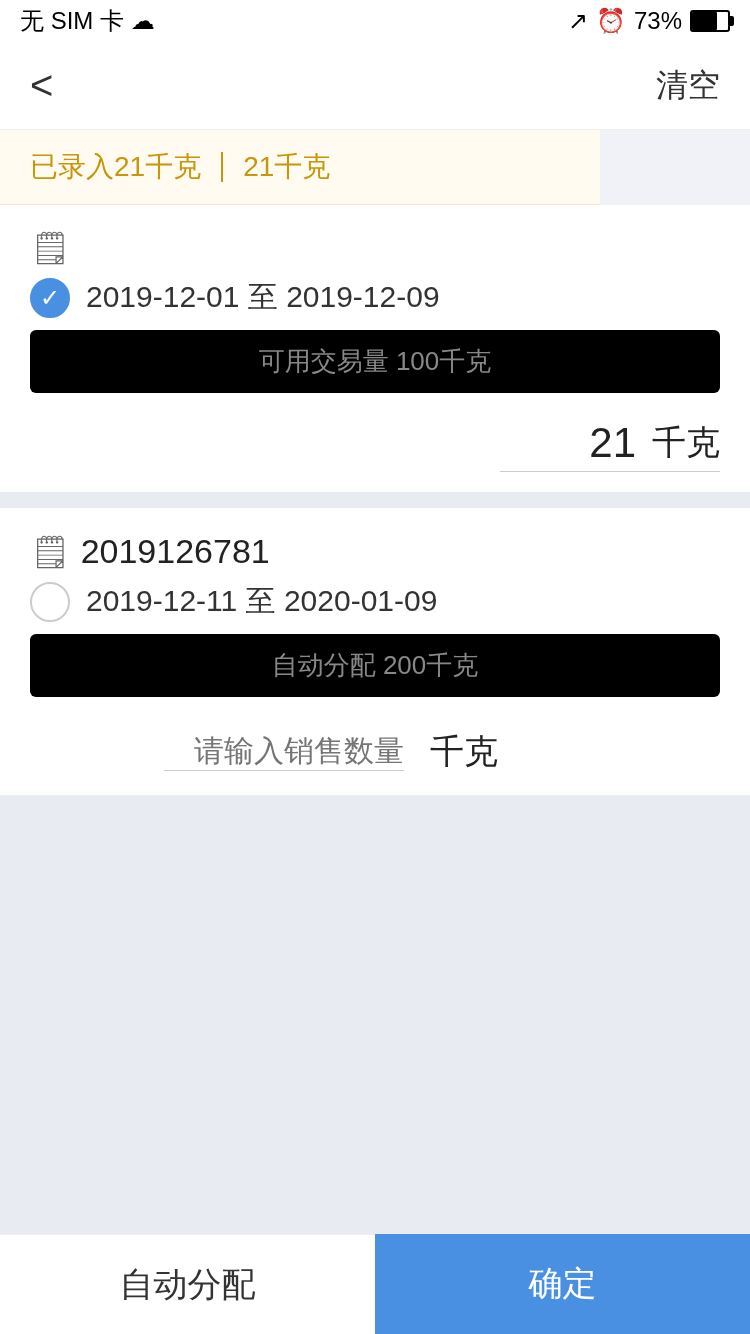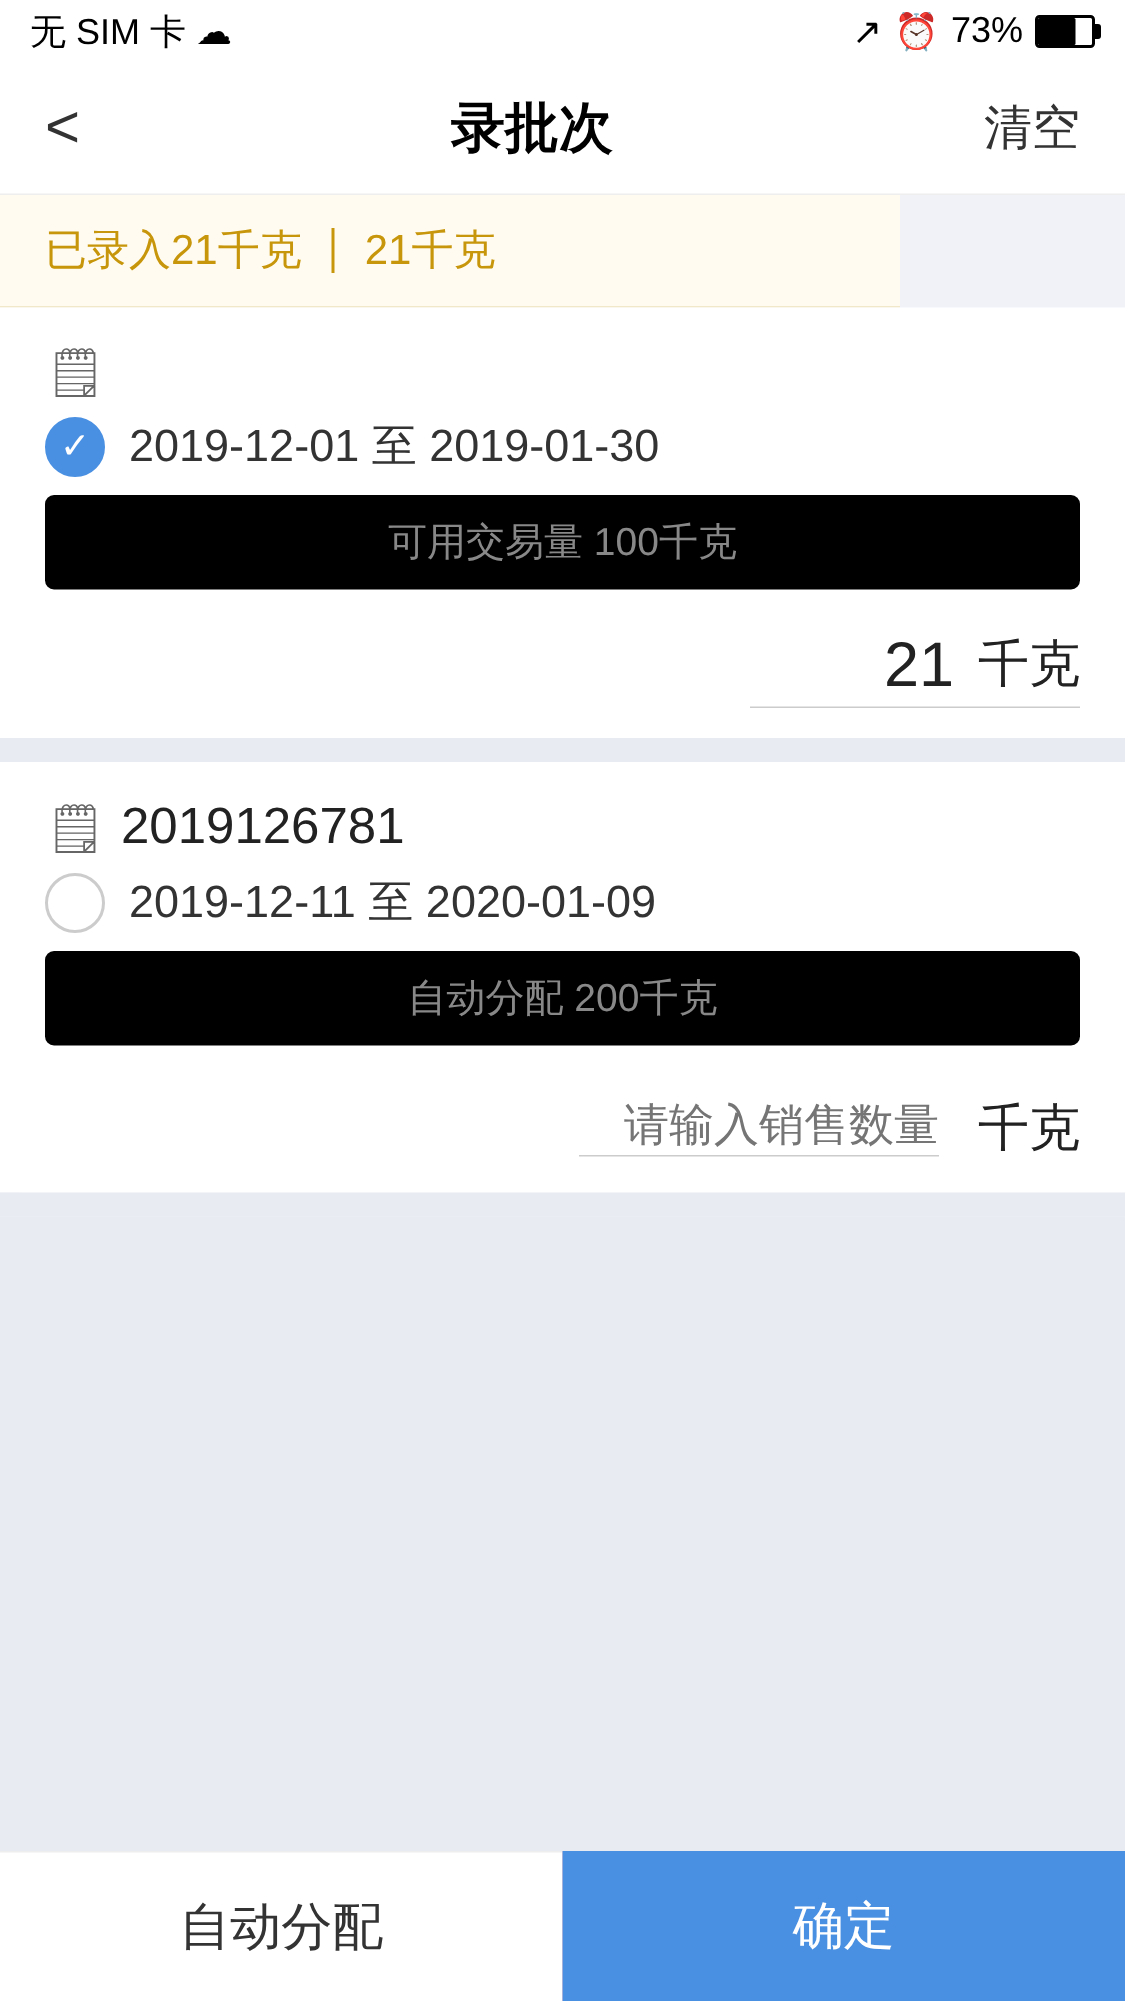--- a/index.html
+++ b/index.html
@@ -154,25 +154,23 @@
     .section-separator {
       width: 750px;
       height: 16px;
       background: #e8ebf2;
     }
 
     
     .input-row {
       display: flex;
       align-items: center;
-      justify-content: flex-end;
-      padding: 16px 30px 20px 30px;
+      padding: 16px 30px 20px 18px;
       gap: 10px;
       background: #fff;
-      margin-left: 14px;
     }
     .input-placeholder {
       font-size: 30px;
       color: #bbb;
       border: none;
       outline: none;
       text-align: right;
       background: transparent;
       min-width: 280px;
     }
@@ -275,39 +273,38 @@
     <span>73%</span>
     <span style="display:inline-block;width:40px;height:22px;border:2px solid #000;border-radius:3px;position:relative;vertical-align:middle;">
       <span style="display:block;width:70%;height:100%;background:#000;border-radius:1px;"></span>
       <span style="position:absolute;right:-6px;top:50%;transform:translateY(-50%);width:4px;height:10px;background:#000;border-radius:0 2px 2px 0;"></span>
     </span>
   </div>
 </div>
 
 <div class="nav-bar">
   <span class="nav-back">&lt;</span>
-  <span class="nav-title">录批次</span>
   <span class="nav-clear">清空</span>
 </div>
 
 <div class="summary-bar">
   <span class="summary-text">已录入21千克</span>
   <div class="summary-divider"></div>
   <span class="summary-text">21千克</span>
 </div>
 
 <div class="batch-card">
   <div class="batch-header">
     <span class="batch-icon">🗒</span>
   </div>
   <div class="batch-date-row">
     <div class="radio-circle checked">
       <span>✓</span>
     </div>
-    <span class="batch-date">2019-12-01 至 2019-01-30</span>
+    <span class="batch-date">2019-12-01 至 2019-12-09</span>
   </div>
   <div class="available-row">
     <span class="available-text">可用交易量 100千克</span>
   </div>
 
   <div class="qty-display-row">
     <span class="qty-number">21</span>
     <span class="qty-unit-label">千克</span>
   </div>
   <div class="qty-line-wrapper">

